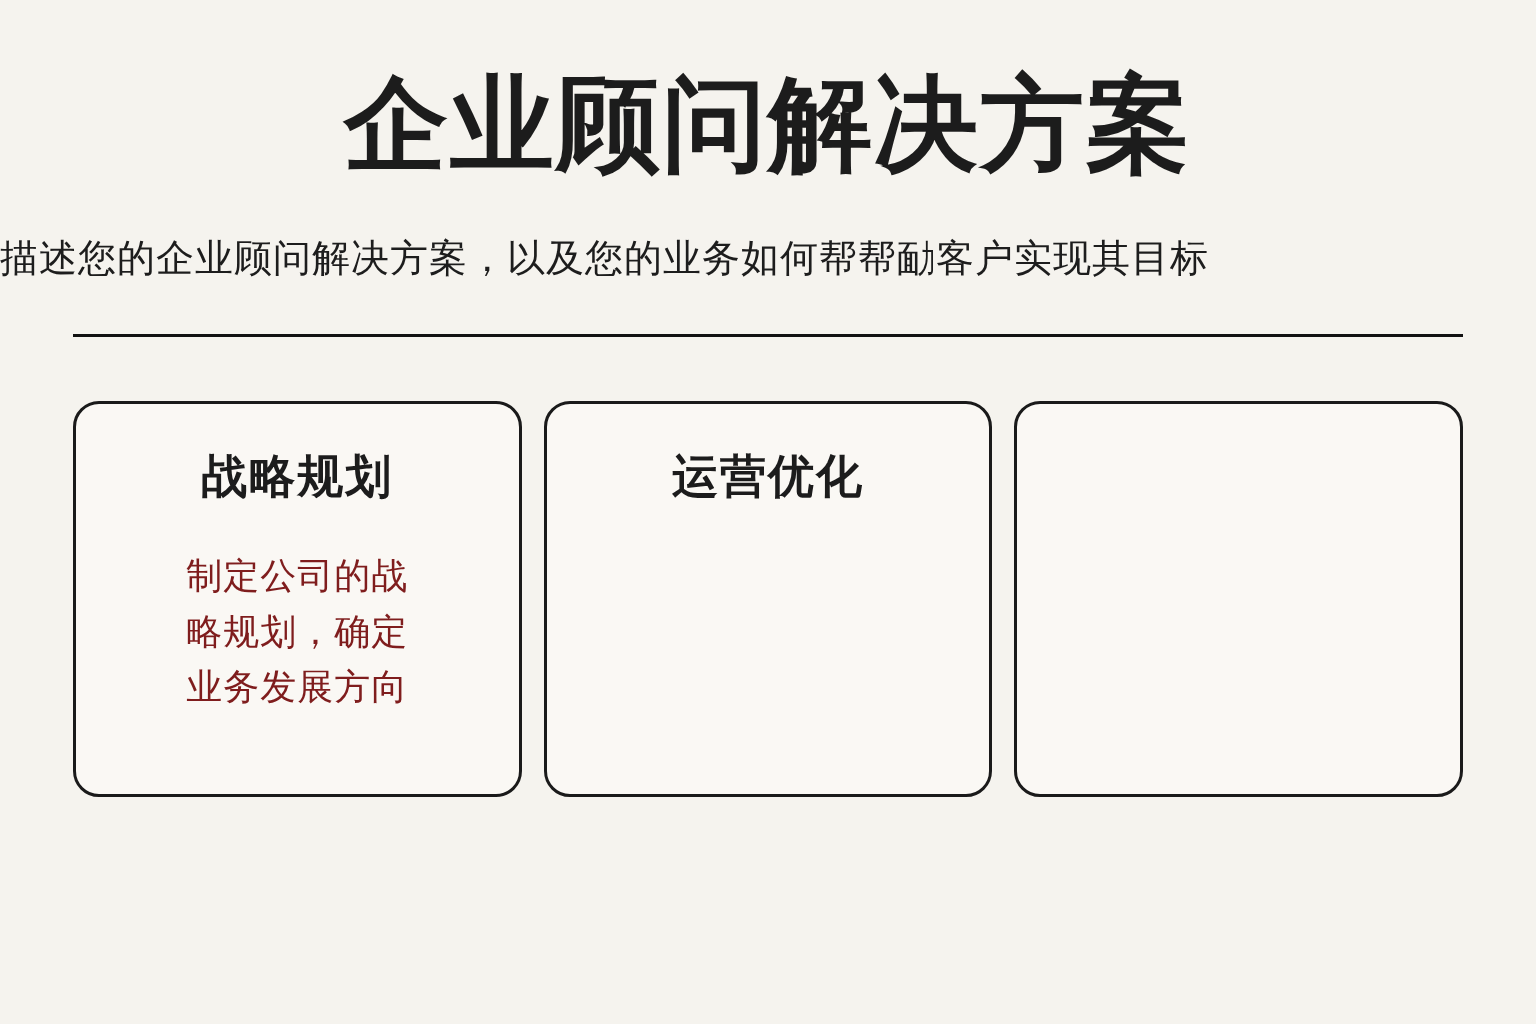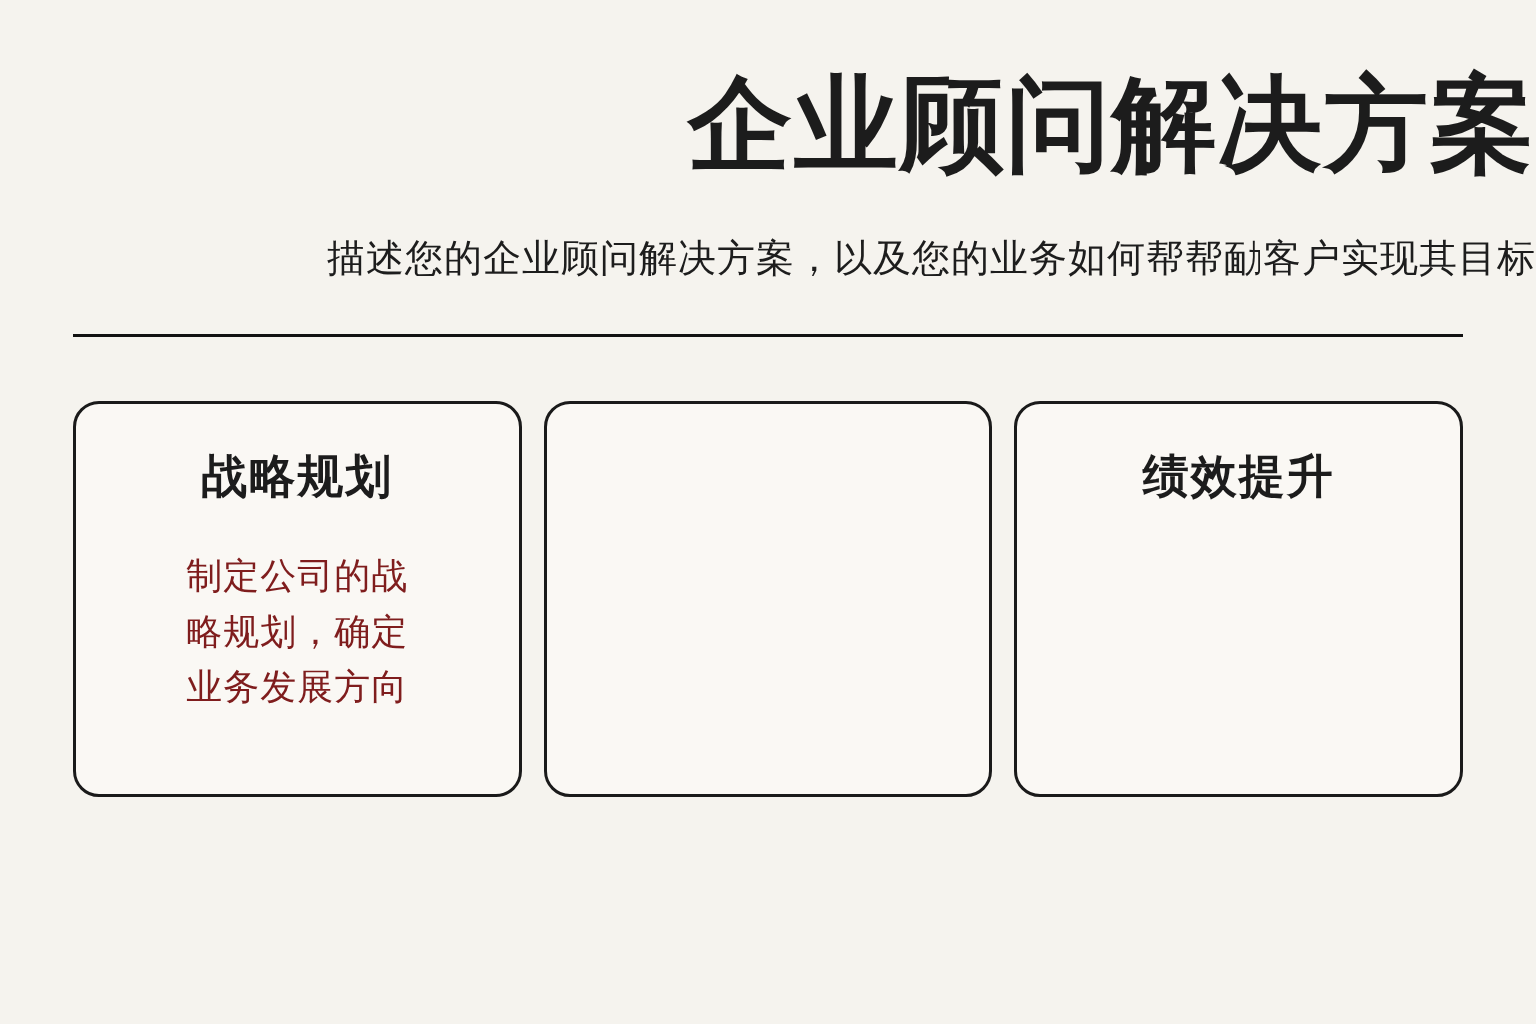--- a/index.html
+++ b/index.html
@@ -17,31 +17,31 @@
   }
 
   .page {
     width: 1536px;
     height: 1024px;
     position: relative;
   }
 
   .page-title {
     margin-top: 62px;
-    text-align: right;
+    text-align: center;
     font-size: 104px;
     font-weight: 900;
     letter-spacing: 2px;
     color: #1c1c1c;
     line-height: 1.2;
   }
 
   .page-subtitle {
     margin-top: 46px;
-    text-align: right;
+    text-align: left;
     font-size: 38px;
     font-weight: 500;
     letter-spacing: 1px;
     color: #1d1d1d;
   }
 
   .divider {
     width: 1390px;
     margin: 50px auto 0 auto;
     border: none;
@@ -96,21 +96,21 @@
   <div class="cards-row">
 
     <div class="card">
       <div class="card-title">战略规划</div>
       <div class="card-body">制定公司的战
 略规划，确定
 业务发展方向</div>
     </div>
 
     <div class="card">
+      <div class="card-title">运营优化</div>
     </div>
 
 
     <div class="card">
-      <div class="card-title">绩效提升</div>
     </div>
 
   </div>
 </div>
 
 </body></html>

